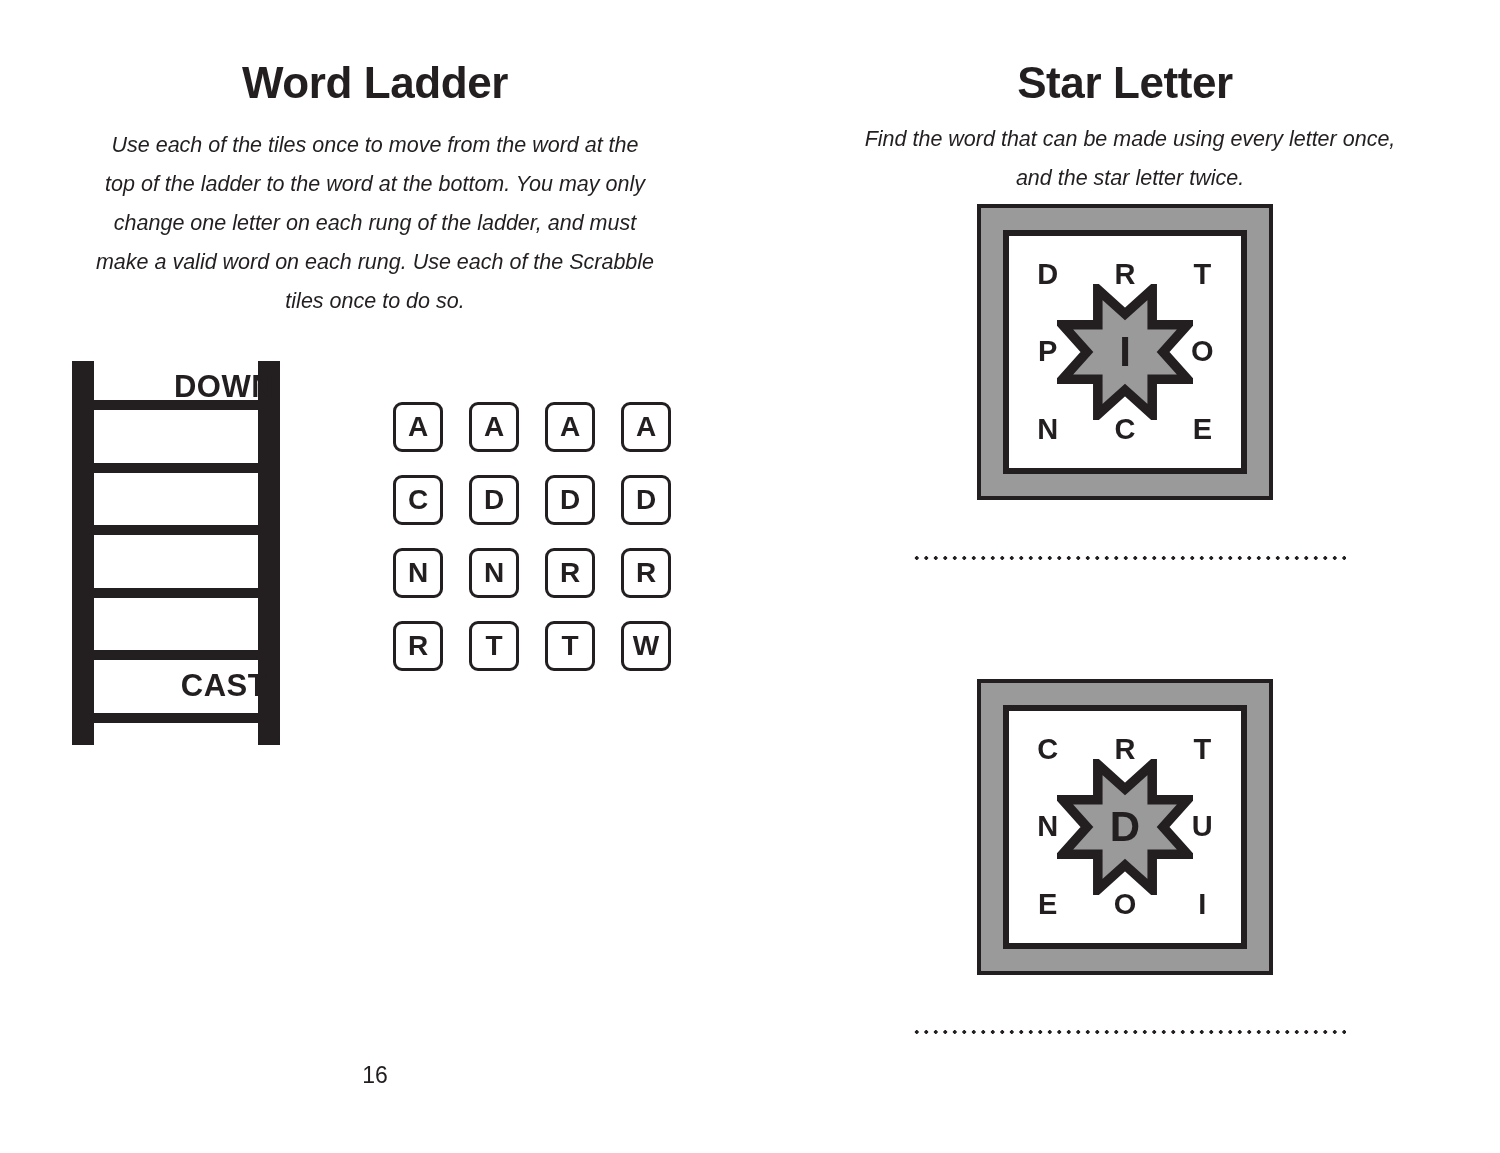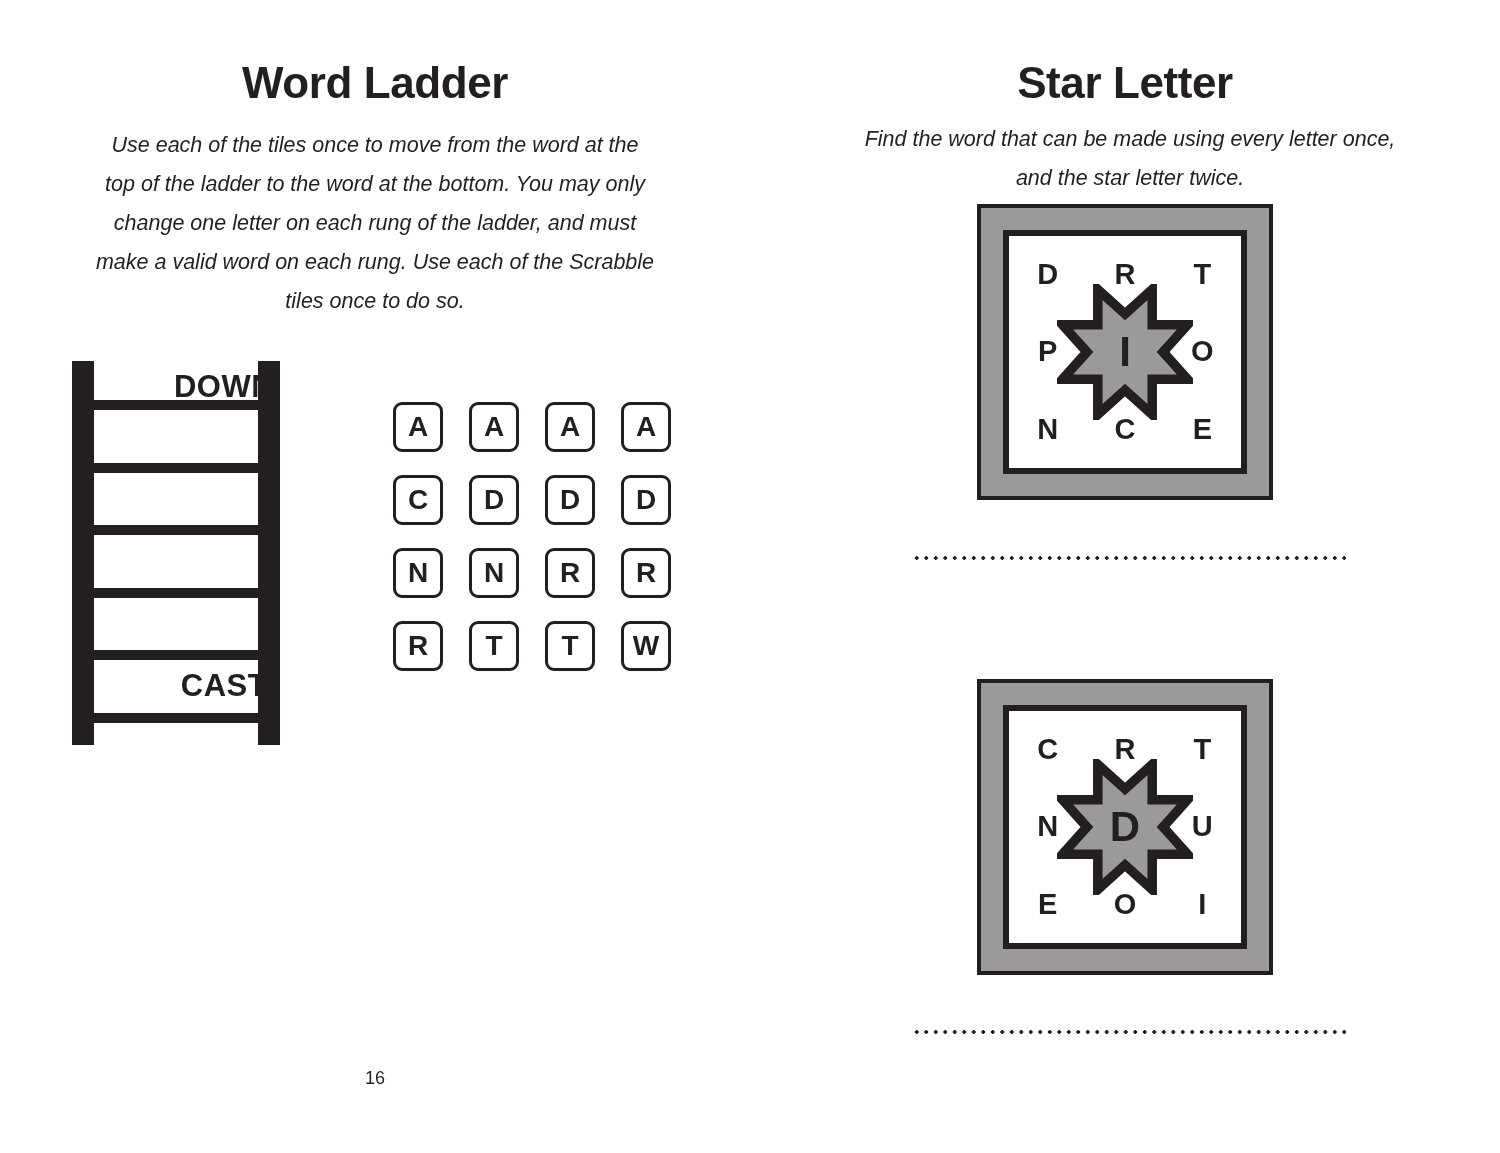--- a/index.html
+++ b/index.html
@@ -197,21 +197,21 @@
   .answer-line.first  { top: 555px; }
   .answer-line.second { top: 1029px; }
 
   
   .page-number {
     position: absolute;
     bottom: 64px;
     left: 0;
     width: 100%;
     text-align: center;
-    font-size: 18px;
+    font-size: 23px;
     color: #231f20;
   }
 </style>
 </head>
 <body>
 
 <div class="page page-left">
 
   <div class="puzzle-title" id="title-word-ladder">Word Ladder</div>
 

